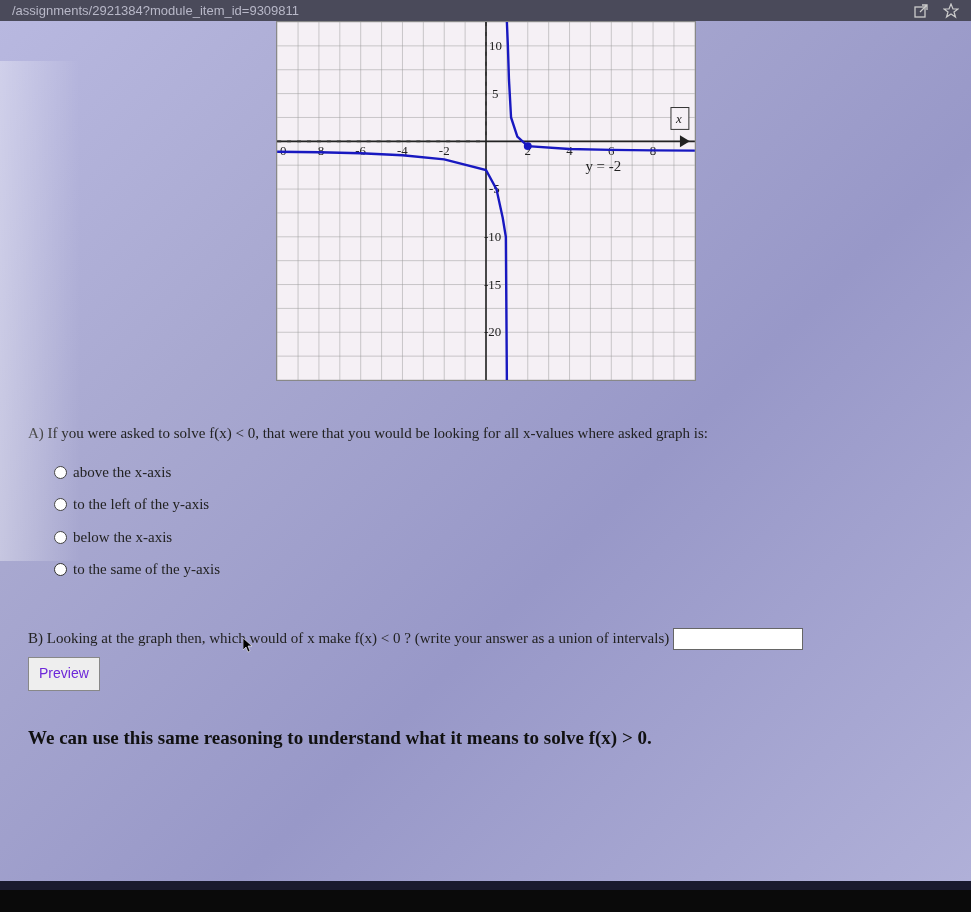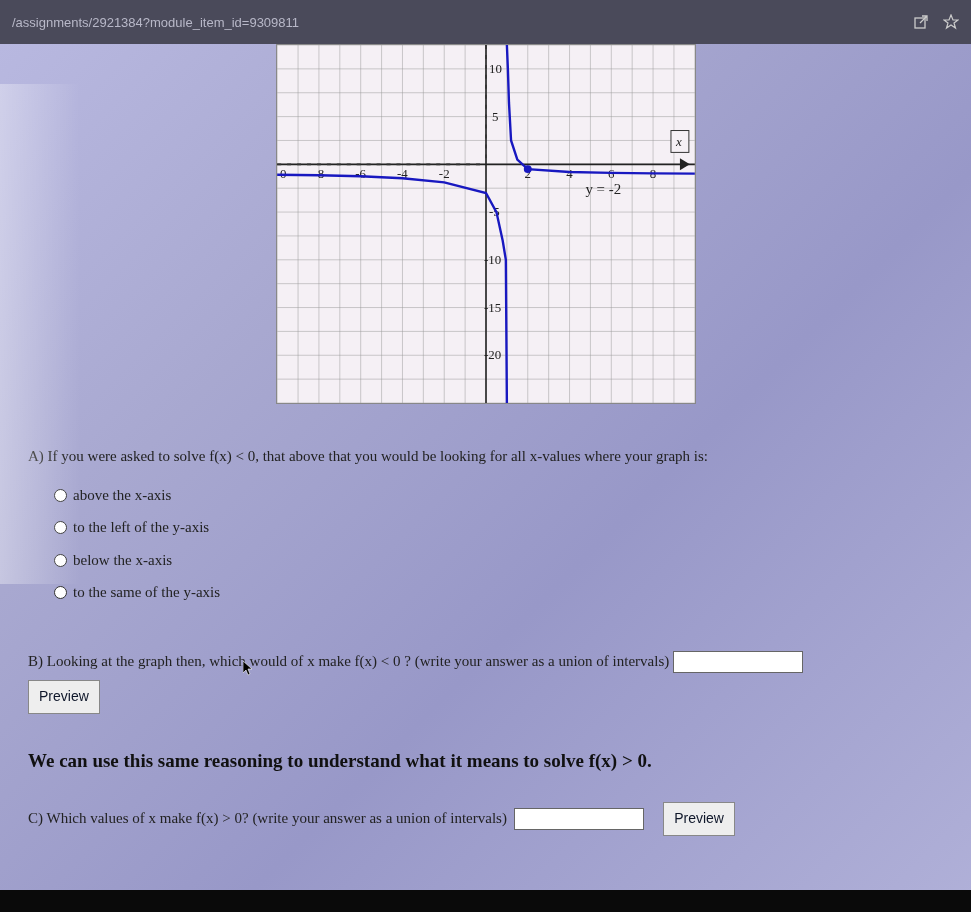--- a/index.html
+++ b/index.html
@@ -5,21 +5,21 @@
   * { box-sizing: border-box; margin: 0; padding: 0; }
   body {
     width: 971px;
     height: 912px;
     background: #1a1a2e;
     font-family: Georgia, 'Times New Roman', serif;
     overflow: hidden;
     position: relative;
   }
   .browser-bar {
-    height: 44px;
+    height: 21px;
     background: #4a4a5a;
     color: #b8b8c8;
     font-family: Arial, sans-serif;
     font-size: 13px;
     padding: 6px 12px;
     display: flex;
     justify-content: space-between;
     align-items: center;
   }
   .browser-controls {
@@ -80,21 +80,21 @@
     padding: 2px 4px;
     font-size: 13px;
   }
   .preview-btn {
     display: inline-block;
     background: #eee;
     border: 1px solid #888;
     padding: 4px 10px;
     font-family: Arial, sans-serif;
     font-size: 14px;
-    color: #0f172a;
+    color: #6d28d9;
     margin-top: 6px;
   }
   .bold-line { font-weight: bold; font-size: 19px; padding: 26px 28px 10px 28px; color: #111; }
   .cursor {
     position: absolute;
     left: 243px;
     top: 617px;
     width: 12px; height: 16px;
     pointer-events: none;
   }
@@ -209,21 +209,21 @@
       <path d="M 0 130.5 L 42 131 L 84 132 L 126 134 L 168 138.2 L 210 148.8 L 220.5 168 L 226.8 196.8 L 229.95 216 L 231 360" fill="none" stroke="#1818c0" stroke-width="2.4"></path>
 
       <path d="M 231 0 L 232 24 L 233.1 58 L 235.2 96 L 241.5 115.2 L 252 124.8 L 294 127.7 L 336 128.6 L 378 129.1 L 420 129.4" fill="none" stroke="#1818c0" stroke-width="2.4"></path>
 
       <circle cx="252" cy="124.8" r="4" fill="#1818c0"></circle>
     </svg>
   </div>
 
   <div class="question-block">
     <span>
-      <span>A) If you were asked to solve </span><span class="math-var">f(x) &lt; 0</span><span>, that above that you would be looking for all </span><span class="math-var">x</span><span>-values where your graph is:</span>
+      <span>A) If you were asked to solve </span><span class="math-var">f(x) &lt; 0</span><span>, that were that you would be looking for all </span><span class="math-var">x</span><span>-values where asked graph is:</span>
     </span>
     <div class="options">
       <div class="option-row">
         <span class="radio-circle"></span>
         <span>above the x-axis</span>
       </div>
       <div class="option-row">
         <span class="radio-circle"></span>
         <span>to the left of the y-axis</span>
       </div>
@@ -244,28 +244,20 @@
     </span>
     <span class="text-input"></span>
     <br>
     <span class="preview-btn">Preview</span>
   </div>
 
   <div class="bold-line">
     <span>We can use this same reasoning to understand what it means to solve </span><span class="math-var">f(x) &gt; 0</span><span>.</span>
   </div>
 
-  <div class="question-block" style="padding-top:14px">
-    <span>
-      <span>C) Which values of </span><span class="math-var">x</span><span> make </span><span class="math-var">f(x) &gt; 0</span><span>? (write your answer as a union of intervals)</span>
-    </span>
-    &nbsp;<span class="text-input"></span>
-    &nbsp;&nbsp;&nbsp;
-    <span class="preview-btn">Preview</span>
-  </div>
 
   <svg class="cursor" viewBox="0 0 12 16">
     <path d="M0 0 L0 12 L3 9 L5 14 L7 13 L5 8 L9 8 Z" fill="#000" stroke="#fff" stroke-width="0.6"></path>
   </svg>
 
 </div>
 
 <div class="bottom-bezel"></div>
 
 </body></html>

